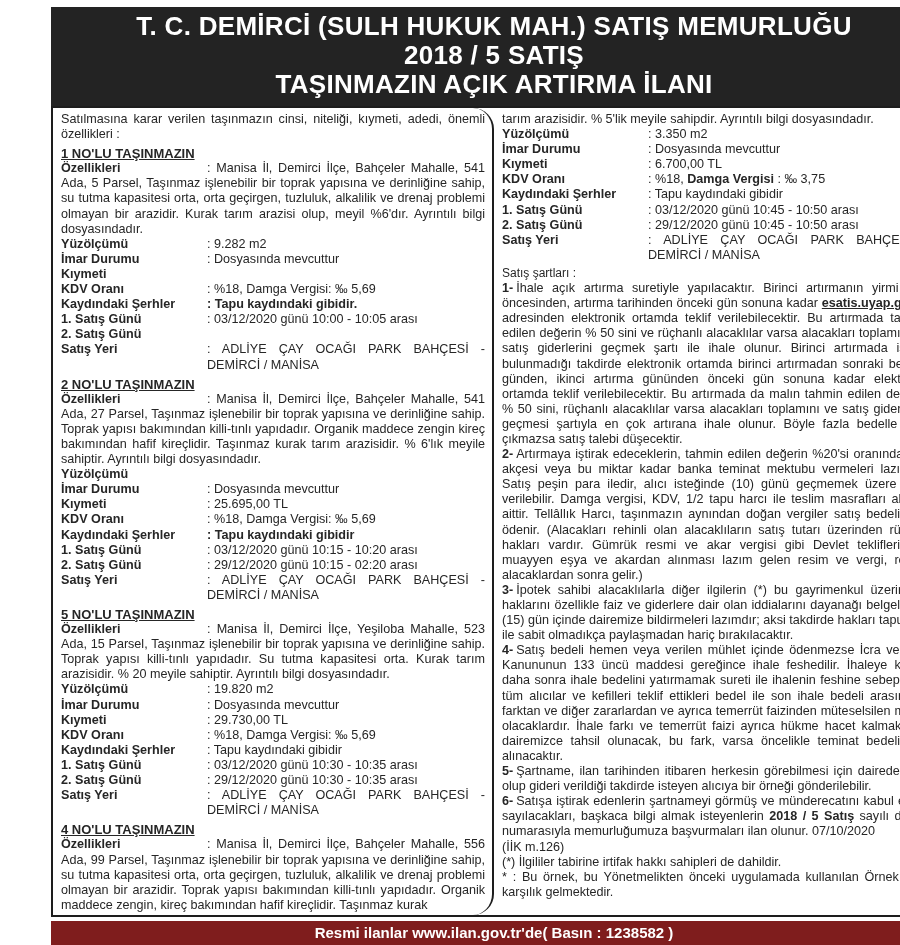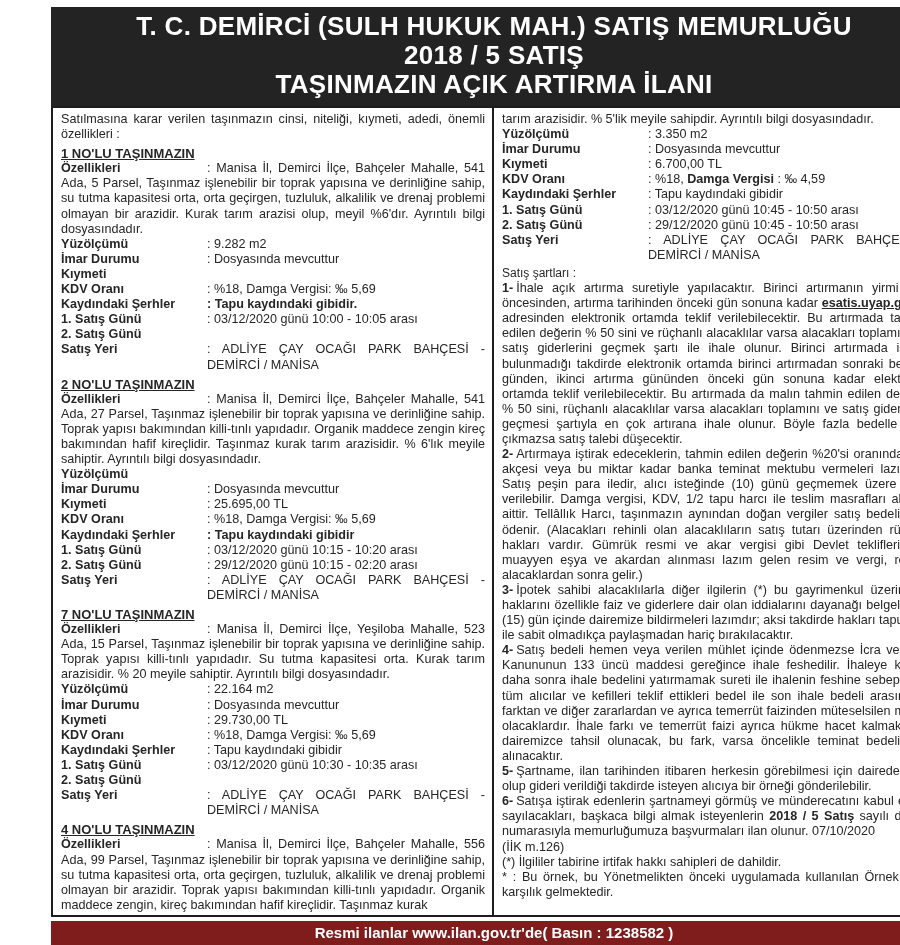--- a/index.html
+++ b/index.html
@@ -26,20 +26,21 @@
     display:flex;
     height:811px;
     overflow:hidden;
     box-sizing:border-box;
   }
   .col {
     width:50%; box-sizing:border-box;
     padding:4px 7px 2px 8px;
     font-size:12.6px; line-height:15.1px;
     text-align:justify;
+    border-radius:21px;
   }
   .col-left { border-right:2px solid #1d1d1d; }
 
   p { margin:0; }
   .sec {
     font-weight:bold; text-decoration:underline;
     margin-top:4px; font-size:13px;
   }
   .para .plbl, .fr .fl {
     font-weight:bold;
@@ -144,27 +145,27 @@
         </div>
       <div class="fr">
           <span class="fl">2. Satış Günü</span>
           <span class="fv">29/12/2020 günü 10:15 - 02:20 arası</span>
         </div>
       <div class="fr">
           <span class="fl">Satış Yeri</span>
           <span class="fv">ADLİYE ÇAY OCAĞI PARK BAHÇESİ - DEMİRCİ / MANİSA</span>
         </div>
 
-      <div class="sec">7 NO'LU TAŞINMAZIN</div>
+      <div class="sec">5 NO'LU TAŞINMAZIN</div>
       <p class="para">
         <span class="plbl">Özellikleri</span><span class="ptext">Manisa İl, Demirci İlçe, Yeşiloba Mahalle, 523 Ada, 15 Parsel, Taşınmaz işlenebilir bir toprak yapısına ve derinliğine sahip. Toprak yapısı killi-tınlı yapıdadır. Su tutma kapasitesi orta. Kurak tarım arazisidir. % 20 meyile sahiptir. Ayrıntılı bilgi dosyasındadır.</span>
       </p>
       <div class="fr">
           <span class="fl">Yüzölçümü</span>
-          <span class="fv">22.164 m2</span>
+          <span class="fv">19.820 m2</span>
         </div>
       <div class="fr">
           <span class="fl">İmar Durumu</span>
           <span class="fv">Dosyasında mevcuttur</span>
         </div>
       <div class="fr">
           <span class="fl">Kıymeti</span>
           <span class="fv">29.730,00 TL</span>
         </div>
       <div class="fr">
@@ -174,20 +175,21 @@
       <div class="fr">
           <span class="fl">Kaydındaki Şerhler</span>
           <span class="fv">Tapu kaydındaki gibidir</span>
         </div>
       <div class="fr">
           <span class="fl">1. Satış Günü</span>
           <span class="fv">03/12/2020 günü 10:30 - 10:35 arası</span>
         </div>
       <div class="fr">
           <span class="fl">2. Satış Günü</span>
+          <span class="fv">29/12/2020 günü 10:30 - 10:35 arası</span>
         </div>
       <div class="fr">
           <span class="fl">Satış Yeri</span>
           <span class="fv">ADLİYE ÇAY OCAĞI PARK BAHÇESİ - DEMİRCİ / MANİSA</span>
         </div>
 
       <div class="sec">4 NO'LU TAŞINMAZIN</div>
       <p class="para">
         <span class="plbl">Özellikleri</span><span class="ptext">Manisa İl, Demirci İlçe, Bahçeler Mahalle, 556 Ada, 99 Parsel, Taşınmaz işlenebilir bir toprak yapısına ve derinliğine sahip, su tutma kapasitesi orta, orta geçirgen, tuzluluk, alkalilik ve drenaj problemi olmayan bir arazidir. Toprak yapısı bakımından killi-tınlı yapıdadır. Organik maddece zengin, kireç bakımından hafif kireçlidir. Taşınmaz kurak</span>
       </p>
@@ -202,21 +204,21 @@
       <div class="fr">
           <span class="fl">İmar Durumu</span>
           <span class="fv">Dosyasında mevcuttur</span>
         </div>
       <div class="fr">
           <span class="fl">Kıymeti</span>
           <span class="fv">6.700,00 TL</span>
         </div>
       <div class="fr">
           <span class="fl">KDV Oranı</span>
-          <span class="fv"><span>%18, </span><span class="bold">Damga Vergisi</span><span> : ‰ 4,59</span></span>
+          <span class="fv"><span>%18, </span><span class="bold">Damga Vergisi</span><span> : ‰ 3,75</span></span>
         </div>
       <div class="fr">
           <span class="fl">Kaydındaki Şerhler</span>
           <span class="fv">Tapu kaydındaki gibidir</span>
         </div>
       <div class="fr">
           <span class="fl">1. Satış Günü</span>
           <span class="fv">03/12/2020 günü 10:45 - 10:50 arası</span>
         </div>
       <div class="fr">

